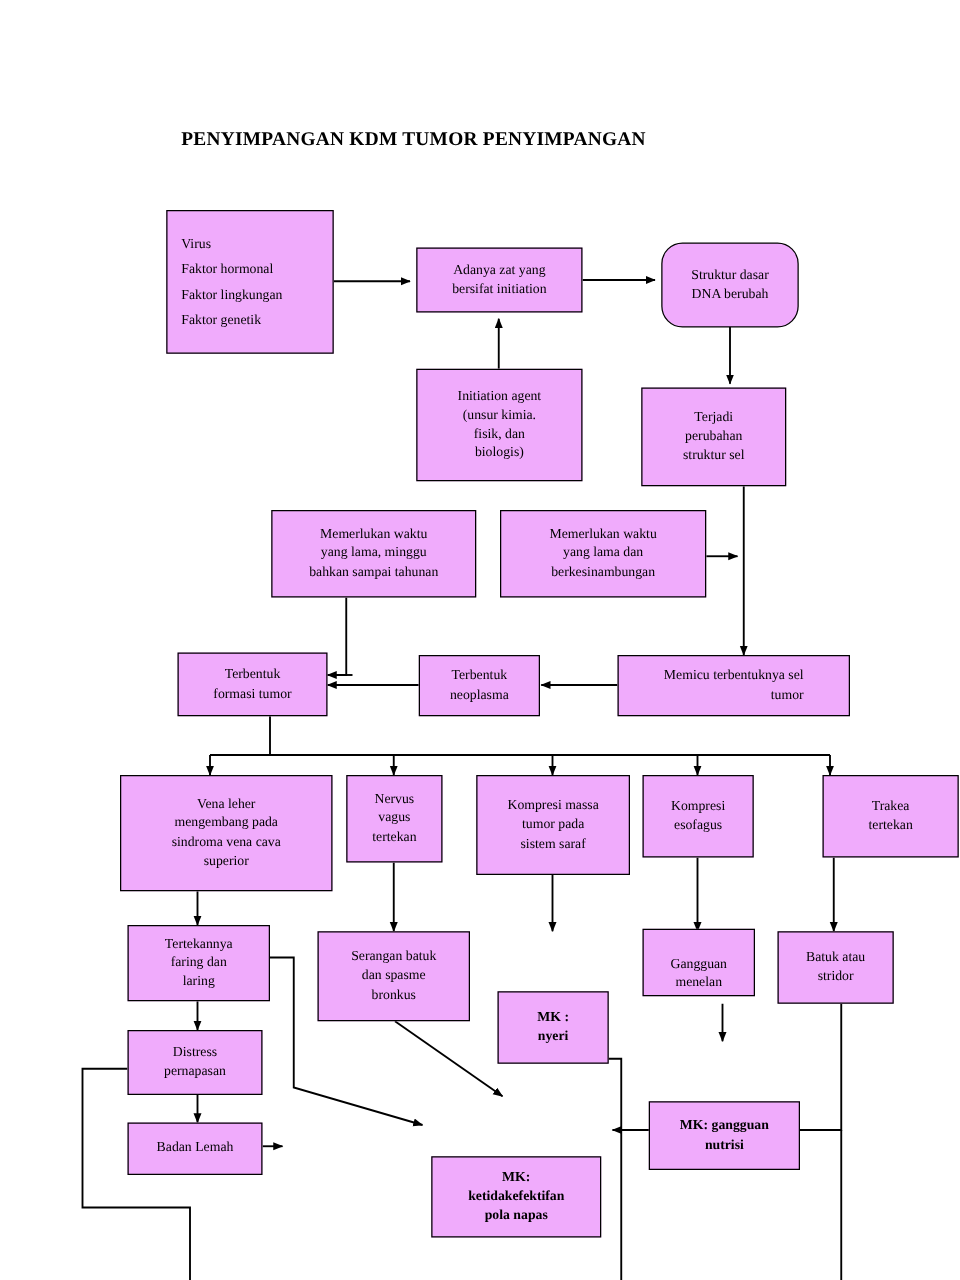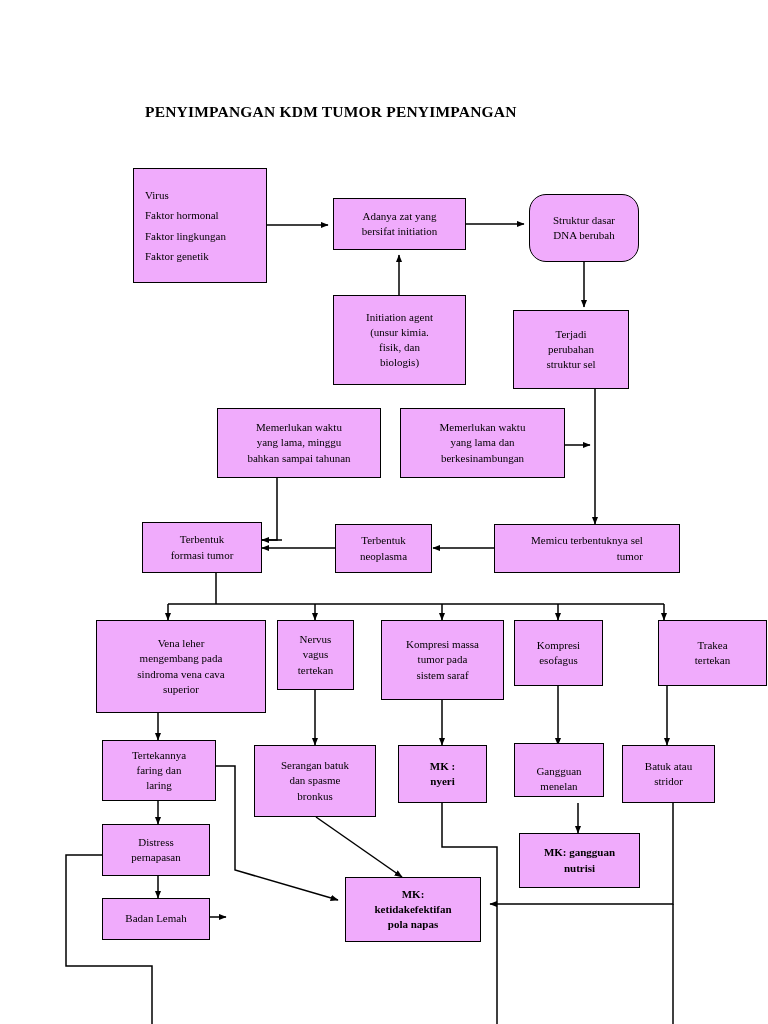--- a/index.html
+++ b/index.html
@@ -12,21 +12,21 @@
     font-weight:bold;font-size:15.5px;letter-spacing:.2px;white-space:nowrap;
   }
   svg#wires{position:absolute;left:0;top:0;width:768px;height:1024px;}
   .node{
     position:absolute;box-sizing:border-box;
     border:1.1px solid #000;background:#f0abfc;
     display:flex;align-items:center;justify-content:center;
     text-align:center;line-height:1.38;font-size:11px;
     padding:2px 4px;
   }
-  .node.bold{font-weight:bold;}
+  .node.bold{font-weight:bold;margin-top:48px;}
   .node.lefttext{justify-content:flex-start;text-align:left;padding-left:11px;line-height:1.82;}
 </style>
 </head>
 <body>
 
 <div id="stage">
 
   <div id="title">PENYIMPANGAN KDM TUMOR PENYIMPANGAN</div>
 
   <svg id="wires" viewBox="0 0 768 1024" xmlns="http://www.w3.org/2000/svg">

